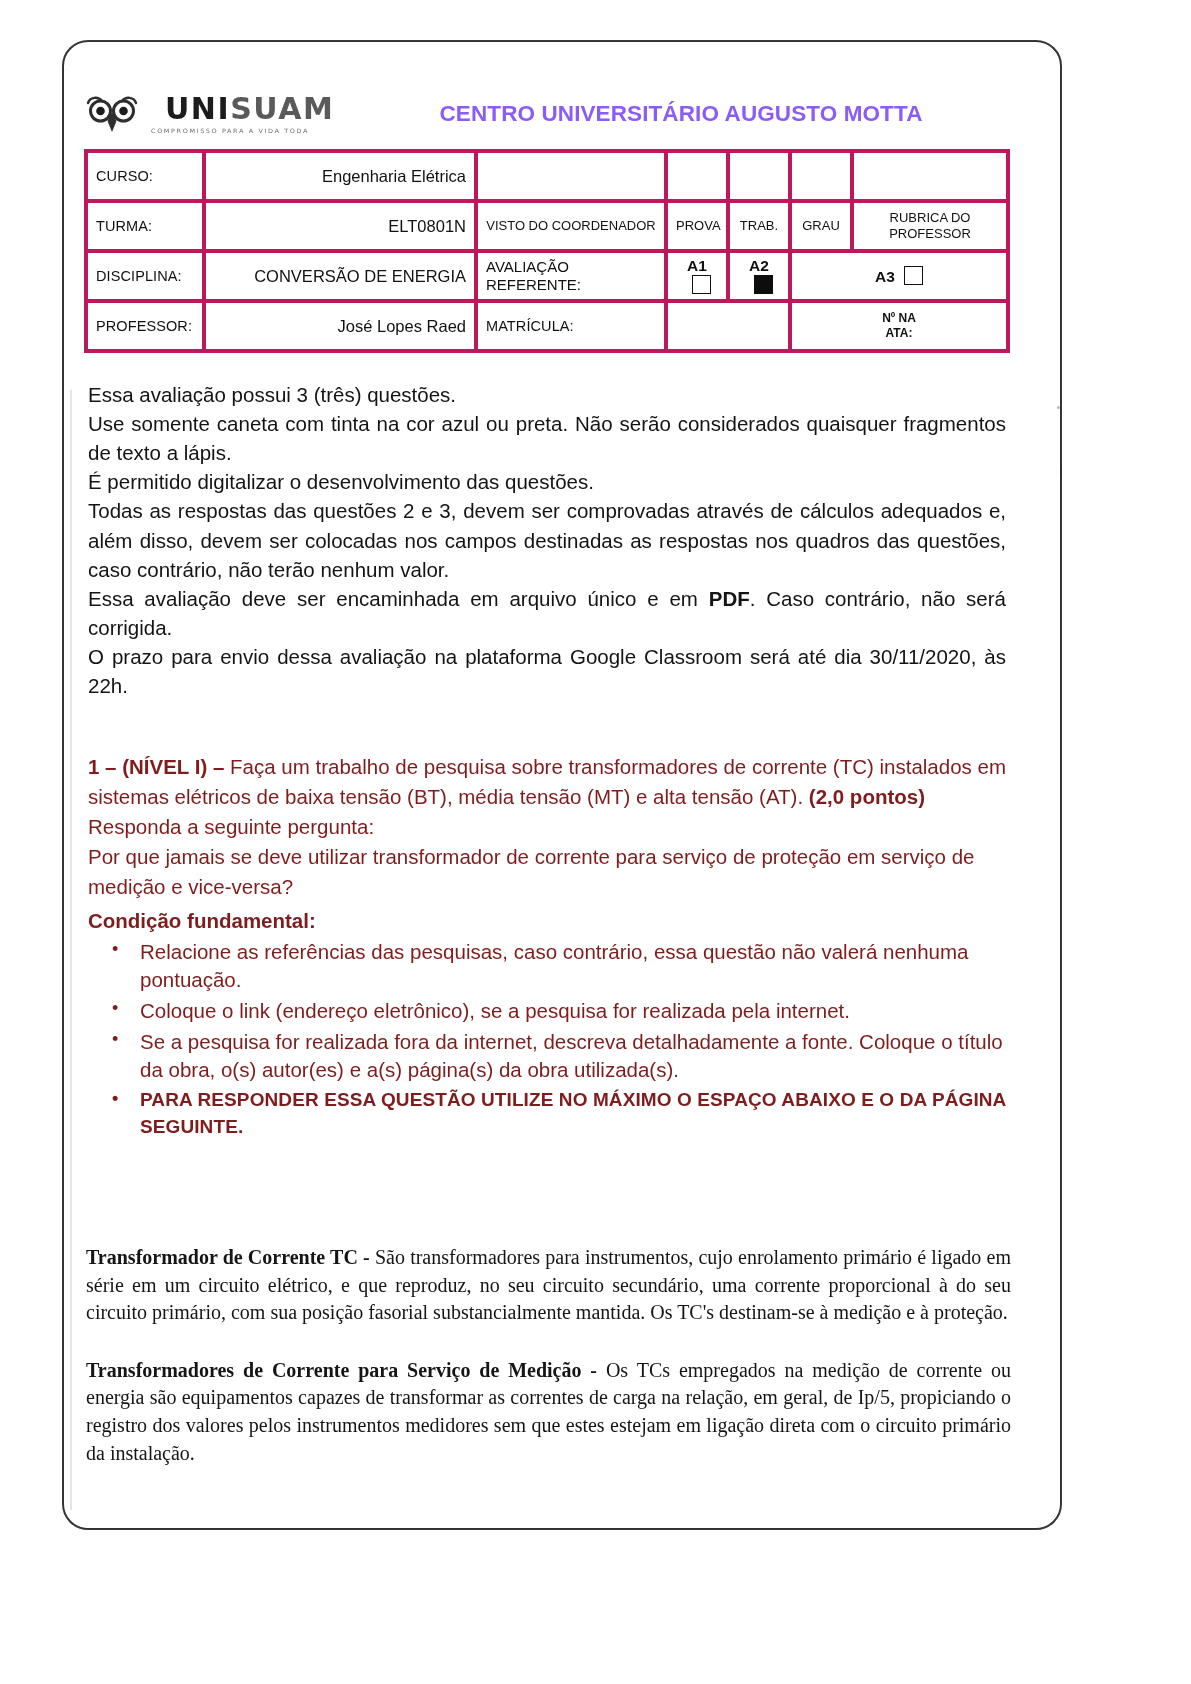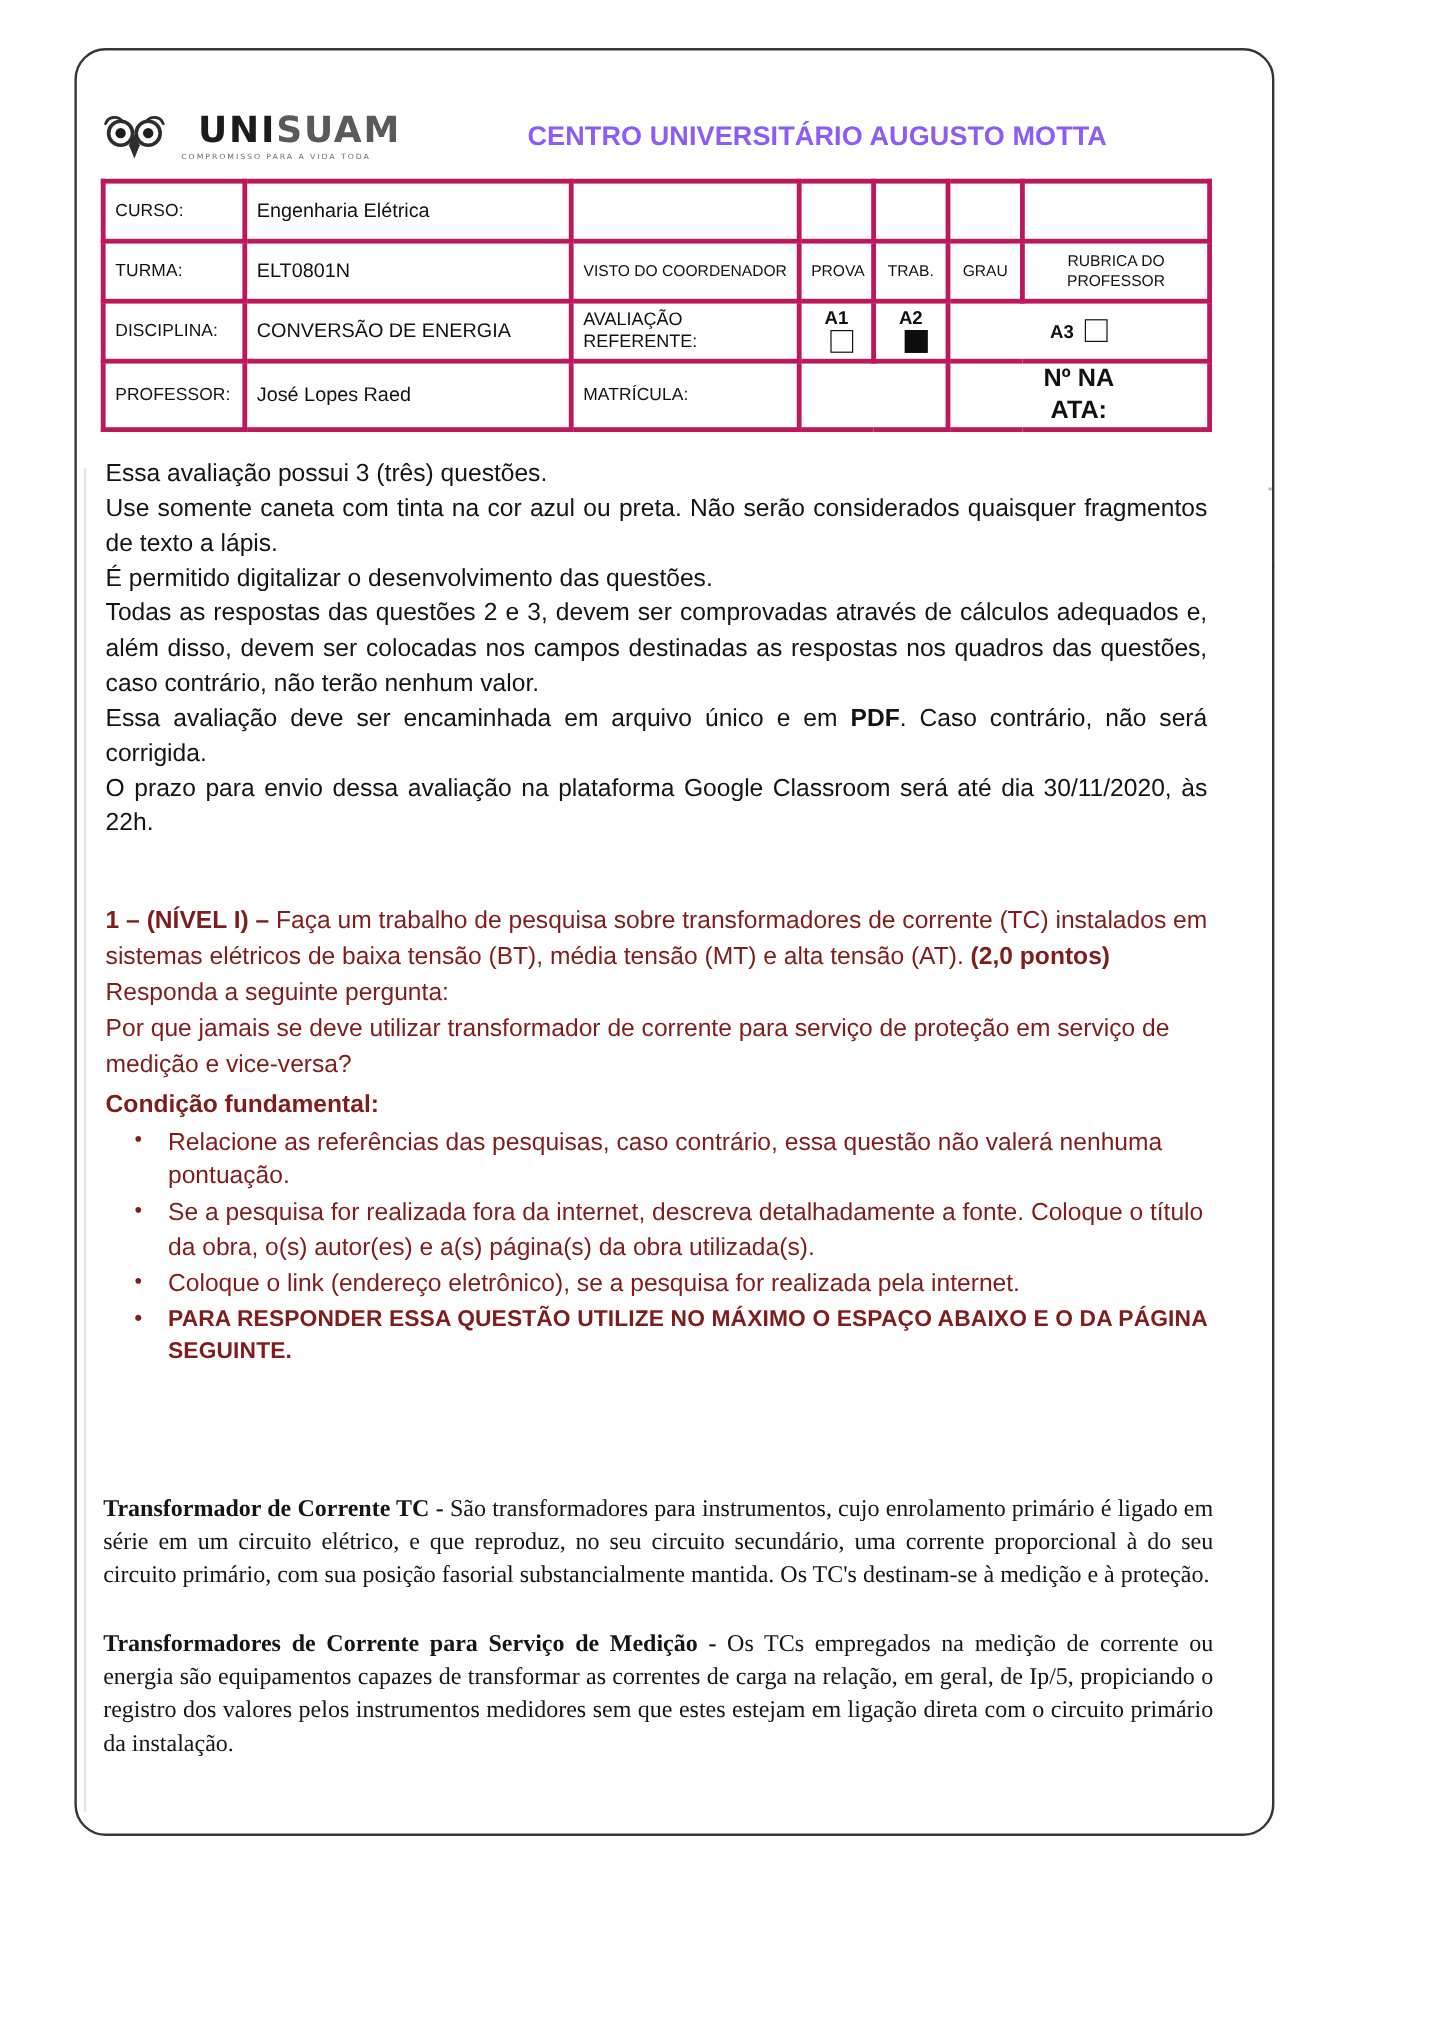--- a/index.html
+++ b/index.html
@@ -117,21 +117,21 @@
     font-size: 14.5px;
     color: #111;
   }
   .info-table td {
     border: 4px solid #be185d;
     padding: 0 8px;
     vertical-align: middle;
     height: 46px;
   }
   .lbl { font-size: 14.5px; letter-spacing: .1px; white-space: nowrap; }
-  .val { text-align: left; font-size: 16.5px; }
+  .val { text-align: right; font-size: 16.5px; }
   .hdr-cell { text-align: center; font-size: 13px; letter-spacing: 0; line-height: 1.15; }
   .two-line { line-height: 1.2; }
   .cell-blank { }
   .grade-cell {
     text-align: center;
     font-weight: 700;
     font-size: 15.5px;
   }
   .chk {
     display: inline-block;
@@ -140,21 +140,21 @@
     border: 1.6px solid #111;
     vertical-align: -3px;
     margin-left: 9px;
     box-sizing: border-box;
     background: #fff;
   }
   .chk.filled { background: #0d0d0d; border-color: #0d0d0d; }
   .nona {
     text-align: center;
     font-weight: 700;
-    font-size: 21px;
+    font-size: 12px;
     line-height: 1.25;
     margin-top: 24px;
   }
 
   
   .body-text {
     position: absolute;
     left: 88px;
     top: 380px;
     width: 918px;
@@ -332,22 +332,22 @@
     <p><span>Essa avaliação deve ser encaminhada em arquivo único e em </span><span class="b">PDF</span><span>. Caso contrário, não será corrigida.</span></p>
     <p>O prazo para envio dessa avaliação na plataforma Google Classroom será até dia 30/11/2020, às 22h.</p>
   </div>
 
   <div class="q1">
     <p><span class="q-head">1 – (NÍVEL I) –</span><span> Faça um trabalho de pesquisa sobre transformadores de corrente (TC) instalados em sistemas elétricos de baixa tensão (BT), média tensão (MT) e alta tensão (AT).</span> <span class="pts">(2,0 pontos)</span><span> Responda a seguinte pergunta:</span></p>
     <p>Por que jamais se deve utilizar transformador de corrente para serviço de proteção em serviço de medição e vice-versa?</p>
     <p class="cond">Condição fundamental:</p>
     <ul class="bullets">
       <li>Relacione as referências das pesquisas, caso contrário, essa questão não valerá nenhuma pontuação.</li>
+      <li>Coloque o link (endereço eletrônico), se a pesquisa for realizada pela internet.</li>
       <li>Se a pesquisa for realizada fora da internet, descreva detalhadamente a fonte. Coloque o título da obra, o(s) autor(es) e a(s) página(s) da obra utilizada(s).</li>
-      <li>Coloque o link (endereço eletrônico), se a pesquisa for realizada pela internet.</li>
       <li class="strong">PARA RESPONDER ESSA QUESTÃO UTILIZE NO MÁXIMO O ESPAÇO ABAIXO E O DA PÁGINA SEGUINTE.</li>
     </ul>
   </div>
 
   <div class="answer">
     <p><span class="lead">Transformador de Corrente TC - </span><span>São transformadores para instrumentos, cujo enrolamento primário é ligado em série em um circuito elétrico, e que reproduz, no seu circuito secundário, uma corrente proporcional à do seu circuito primário, com sua posição fasorial substancialmente mantida. Os TC's destinam-se à medição e à proteção.</span></p>
     <p><span class="lead">Transformadores de Corrente para Serviço de Medição - </span><span>Os TCs empregados na medição de corrente ou energia são equipamentos capazes de transformar as correntes de carga na relação, em geral, de Ip/5, propiciando o registro dos valores pelos instrumentos medidores sem que estes estejam em ligação direta com o circuito primário da instalação.</span></p>
   </div>
 
 </div>

